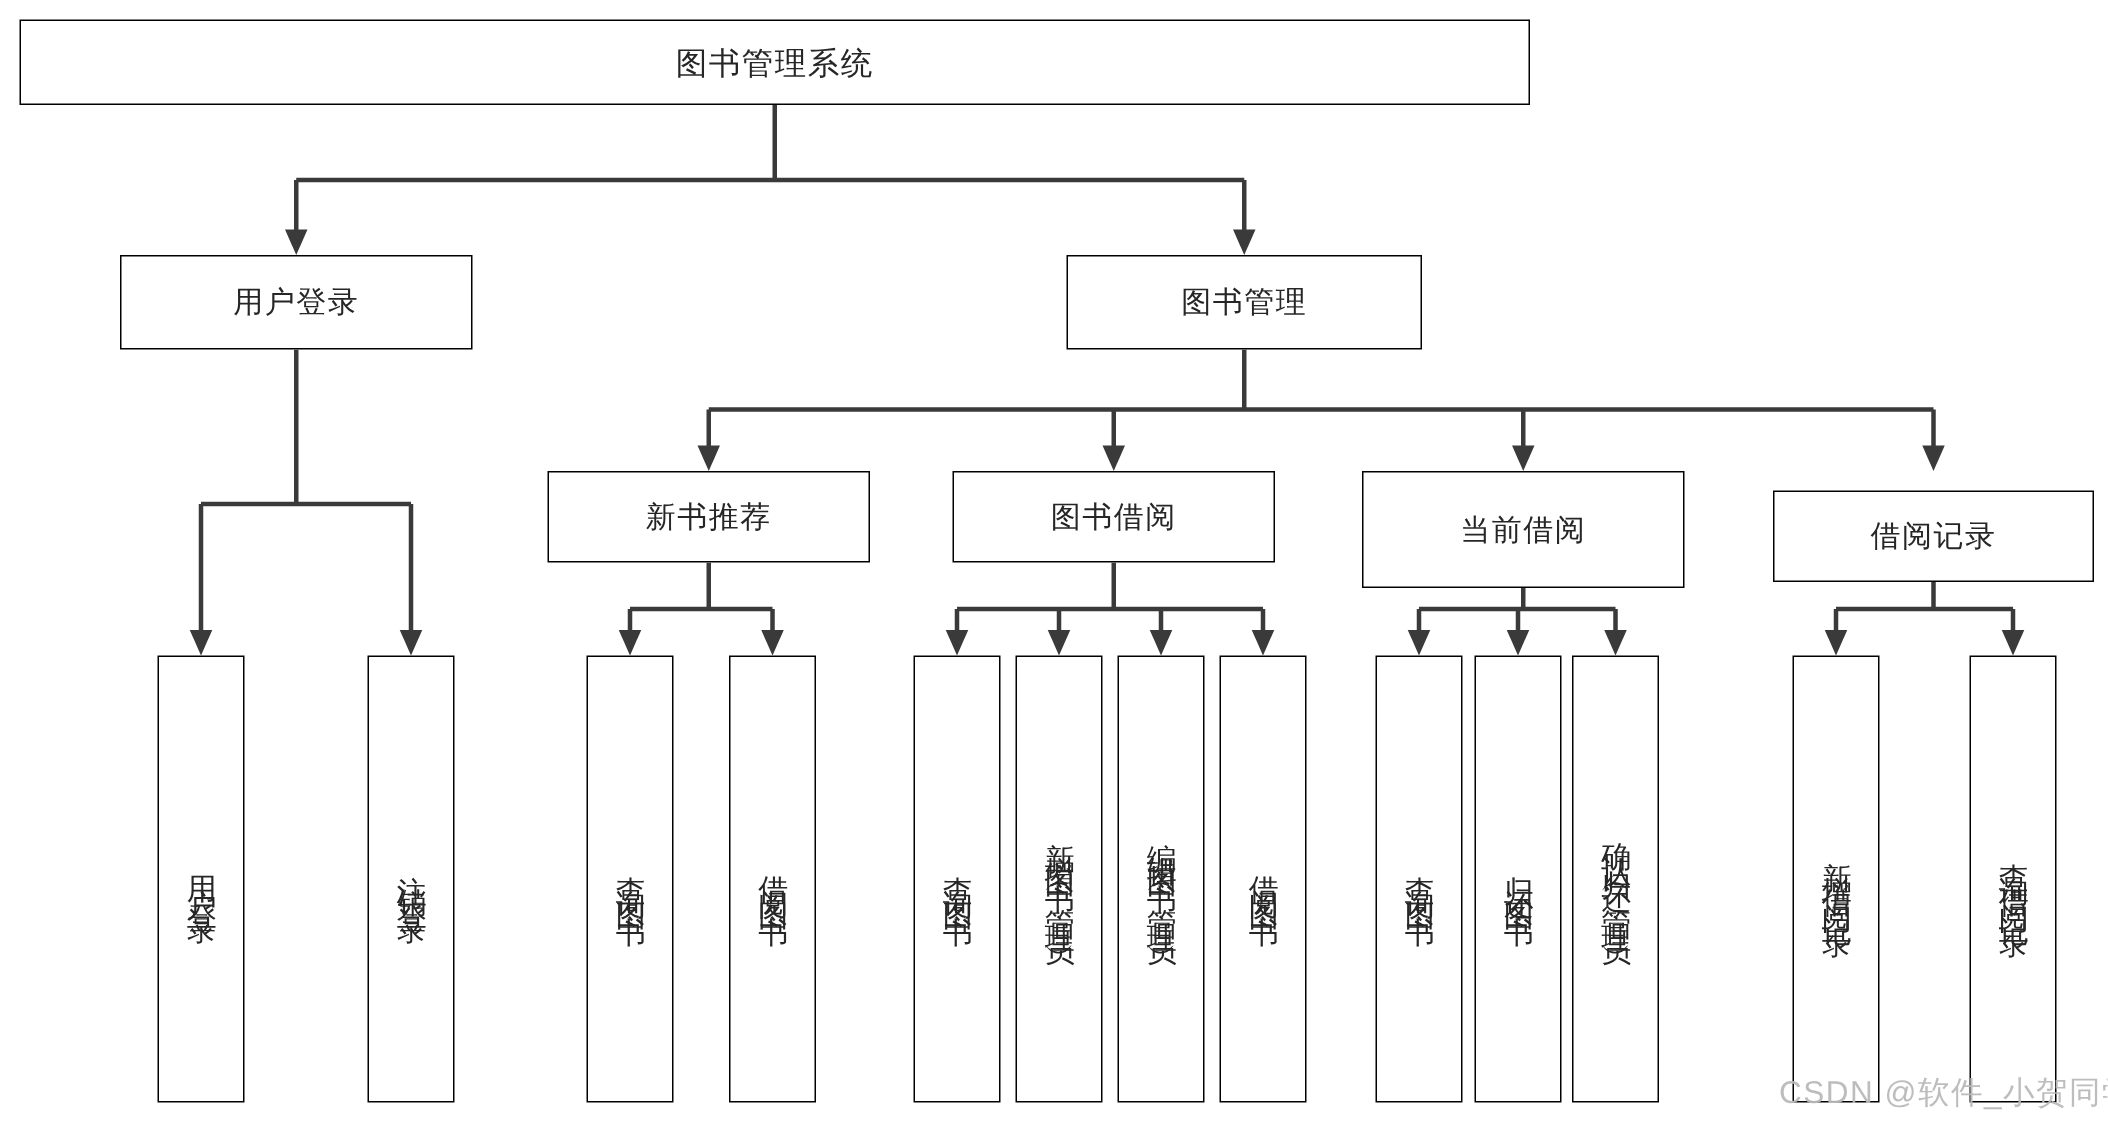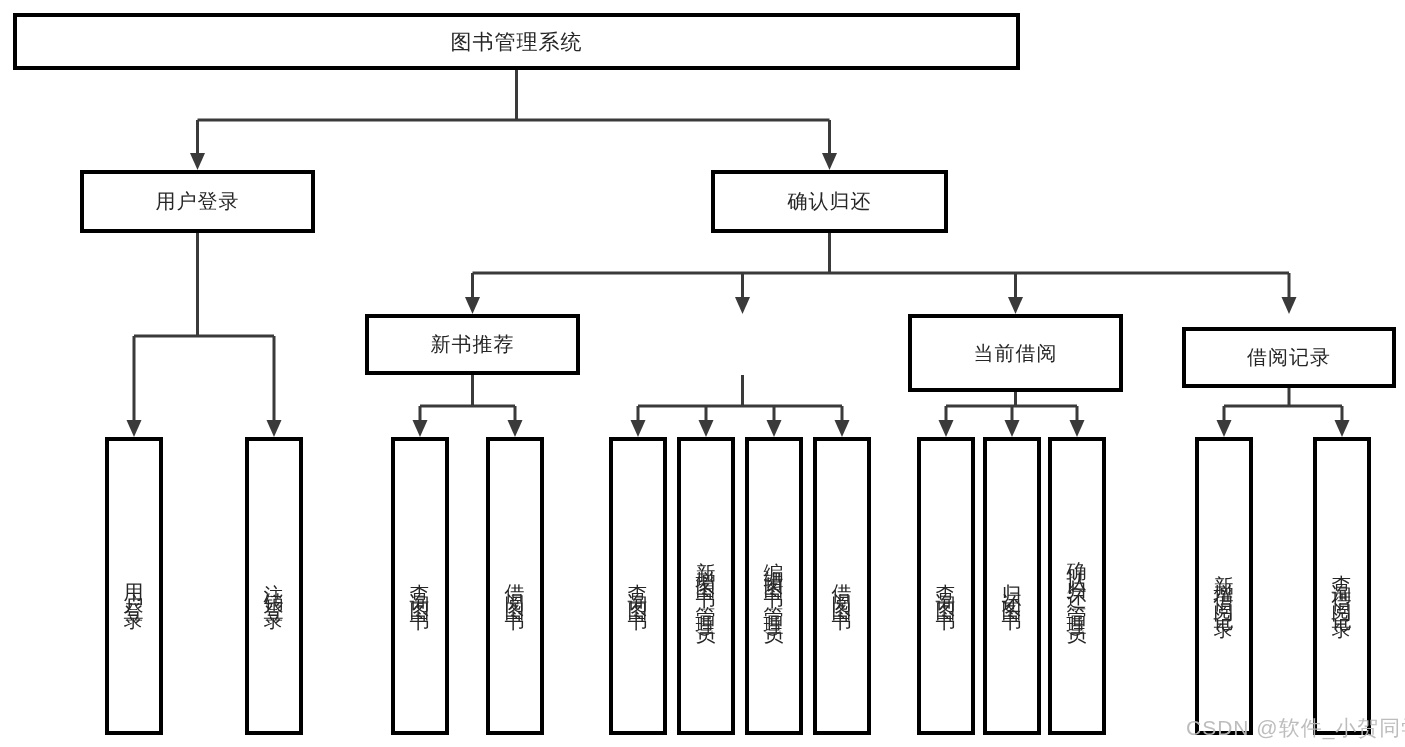--- a/index.html
+++ b/index.html
@@ -17,21 +17,21 @@
   .wires {
     position: absolute;
     left: 0; top: 0;
     width: 1405px; height: 747px;
     z-index: 1;
   }
   .box {
     position: absolute;
     box-sizing: border-box;
     background: #ffffff;
-    border: 4px solid #000000;
+    border: 1px solid #000000;
     color: #262626;
     display: flex;
     align-items: center;
     justify-content: center;
     z-index: 2;
     text-align: center;
   }
   .hbox {
     font-size: 20px;
     letter-spacing: 1px;
@@ -91,23 +91,24 @@
       <polygon points="1004.5,420 1019.5,420 1012,437"></polygon>
       <polygon points="1069.5,420 1084.5,420 1077,437"></polygon>
       <polygon points="1216.5,420 1231.5,420 1224,437"></polygon>
       <polygon points="1334.5,420 1349.5,420 1342,437"></polygon>
     </g>
   </svg>
 
   <div class="box hbox root-box" style="left:13px; top:13px; width:1007px; height:57px;">图书管理系统</div>
 
   <div class="box hbox" style="left:80px; top:170px; width:235px; height:63px;">用户登录</div>
-  <div class="box hbox" style="left:711px; top:170px; width:237px; height:63px;">确认归还</div>
+  <div class="box hbox" style="left:711px; top:170px; width:237px; height:63px;">图书管理</div>
 
   <div class="box hbox" style="left:365px; top:314px; width:215px; height:61px;font-family:Liberation Mono, monospace;">新书推荐</div>
+  <div class="box hbox" style="left:635px; top:314px; width:215px; height:61px;">图书借阅</div>
   <div class="box hbox" style="left:908px; top:314px; width:215px; height:78px;">当前借阅</div>
   <div class="box hbox" style="left:1182px; top:314px; width:214px; height:61px;margin-top:13px;">借阅记录</div>
 
   <div class="box vbox" style="left:105px; top:437px; width:58px; height:298px;">用户登录</div>
   <div class="box vbox" style="left:245px; top:437px; width:58px; height:298px;">注销登录</div>
 
   <div class="box vbox" style="left:391px; top:437px; width:58px; height:298px;">查询图书</div>
   <div class="box vbox" style="left:486px; top:437px; width:58px; height:298px;">借阅图书</div>
 
   <div class="box vbox" style="left:609px; top:437px; width:58px; height:298px;">查询图书</div>

